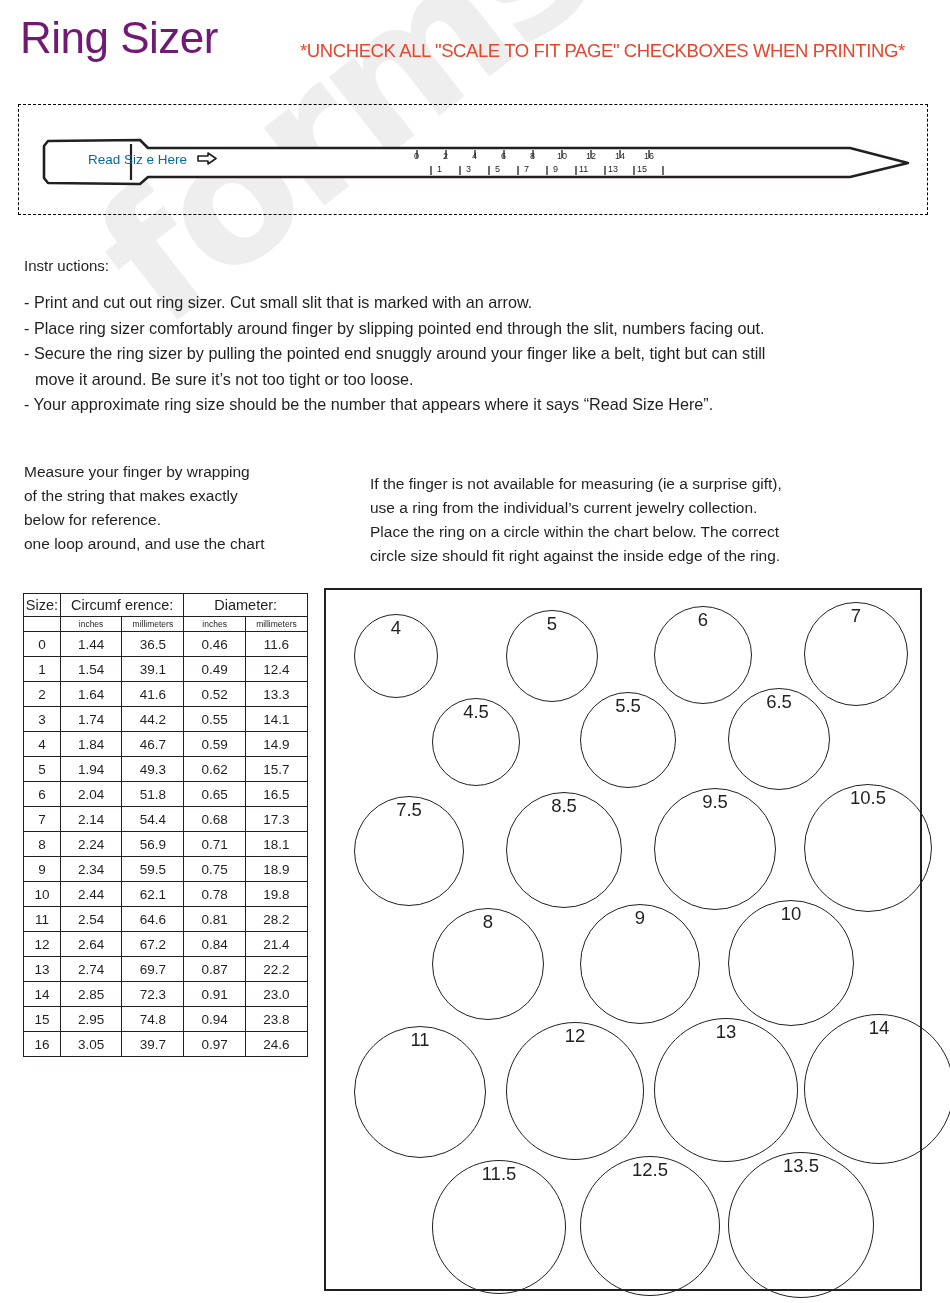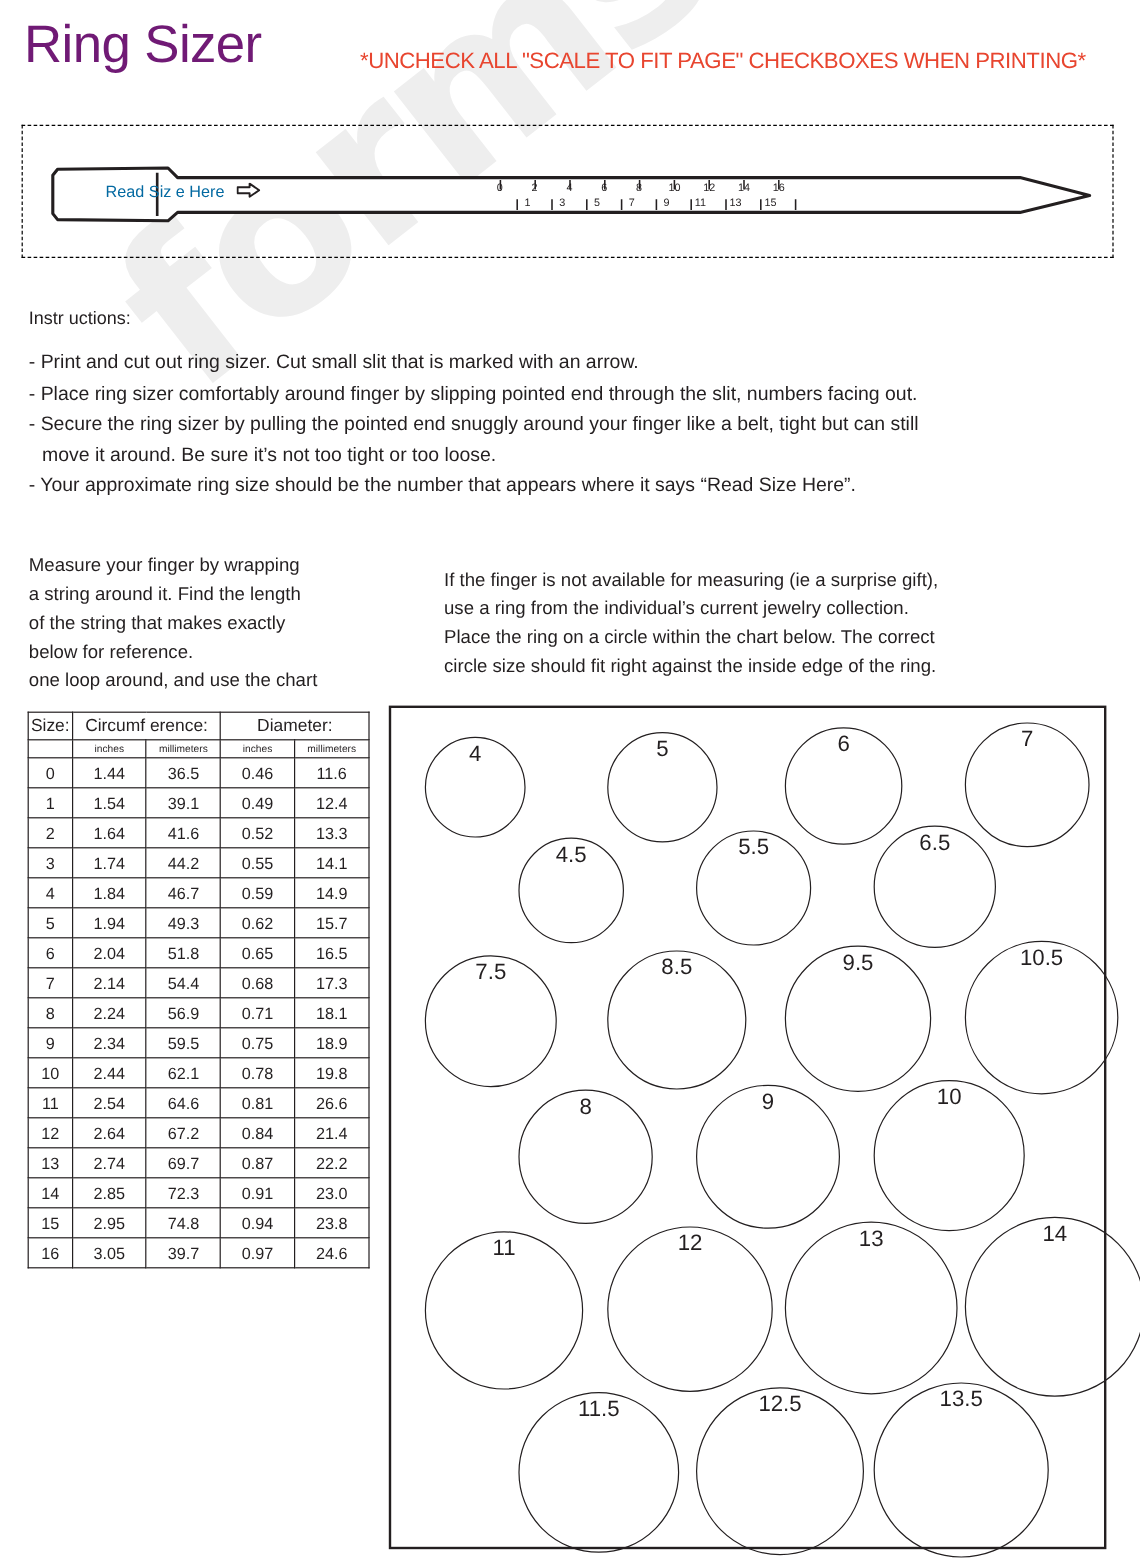--- a/index.html
+++ b/index.html
@@ -215,21 +215,20 @@
     <div class="instr-list">
       <div>- Print and cut out ring sizer.  Cut small slit that is marked with an arrow.</div>
       <div>- Place ring sizer comfortably around finger by slipping pointed end through the slit, numbers facing out.</div>
       <div>- Secure the ring sizer by pulling the pointed end snuggly around your finger like a belt, tight but can still</div>
       <div class="wrapline">move it around.  Be sure it’s not too tight or too loose.</div>
       <div>- Your approximate ring size should be the number that appears where it says “Read Size Here”.</div>
     </div>
 
     <div class="col-left">
       <div>Measure your finger by wrapping</div>
-      <div>a string around it.  Find the length</div>
       <div>of the string that makes exactly</div>
       <div>below for reference.</div>
       <div>one loop around, and use the chart</div>
     </div>
     <div class="col-right">
       <div>If the finger is not available for measuring (ie a surprise gift),</div>
       <div>use a ring from the individual’s current jewelry collection.</div>
       <div>Place the ring on a circle within the chart below.  The correct</div>
       <div>circle size should fit right against the inside edge of the ring.</div>
     </div>
@@ -325,21 +324,21 @@
             <td class="cell c-val">2.44</td>
             <td class="cell c-val">62.1</td>
             <td class="cell c-val">0.78</td>
             <td class="cell c-val">19.8</td>
           </tr>
           <tr>
             <td class="cell c-size">11</td>
             <td class="cell c-val">2.54</td>
             <td class="cell c-val">64.6</td>
             <td class="cell c-val">0.81</td>
-            <td class="cell c-val">26.6</td>
+            <td class="cell c-val">28.2</td>
           </tr>
           <tr>
             <td class="cell c-size">12</td>
             <td class="cell c-val">2.64</td>
             <td class="cell c-val">67.2</td>
             <td class="cell c-val">0.84</td>
             <td class="cell c-val">21.4</td>
           </tr>
           <tr>
             <td class="cell c-size">13</td>

